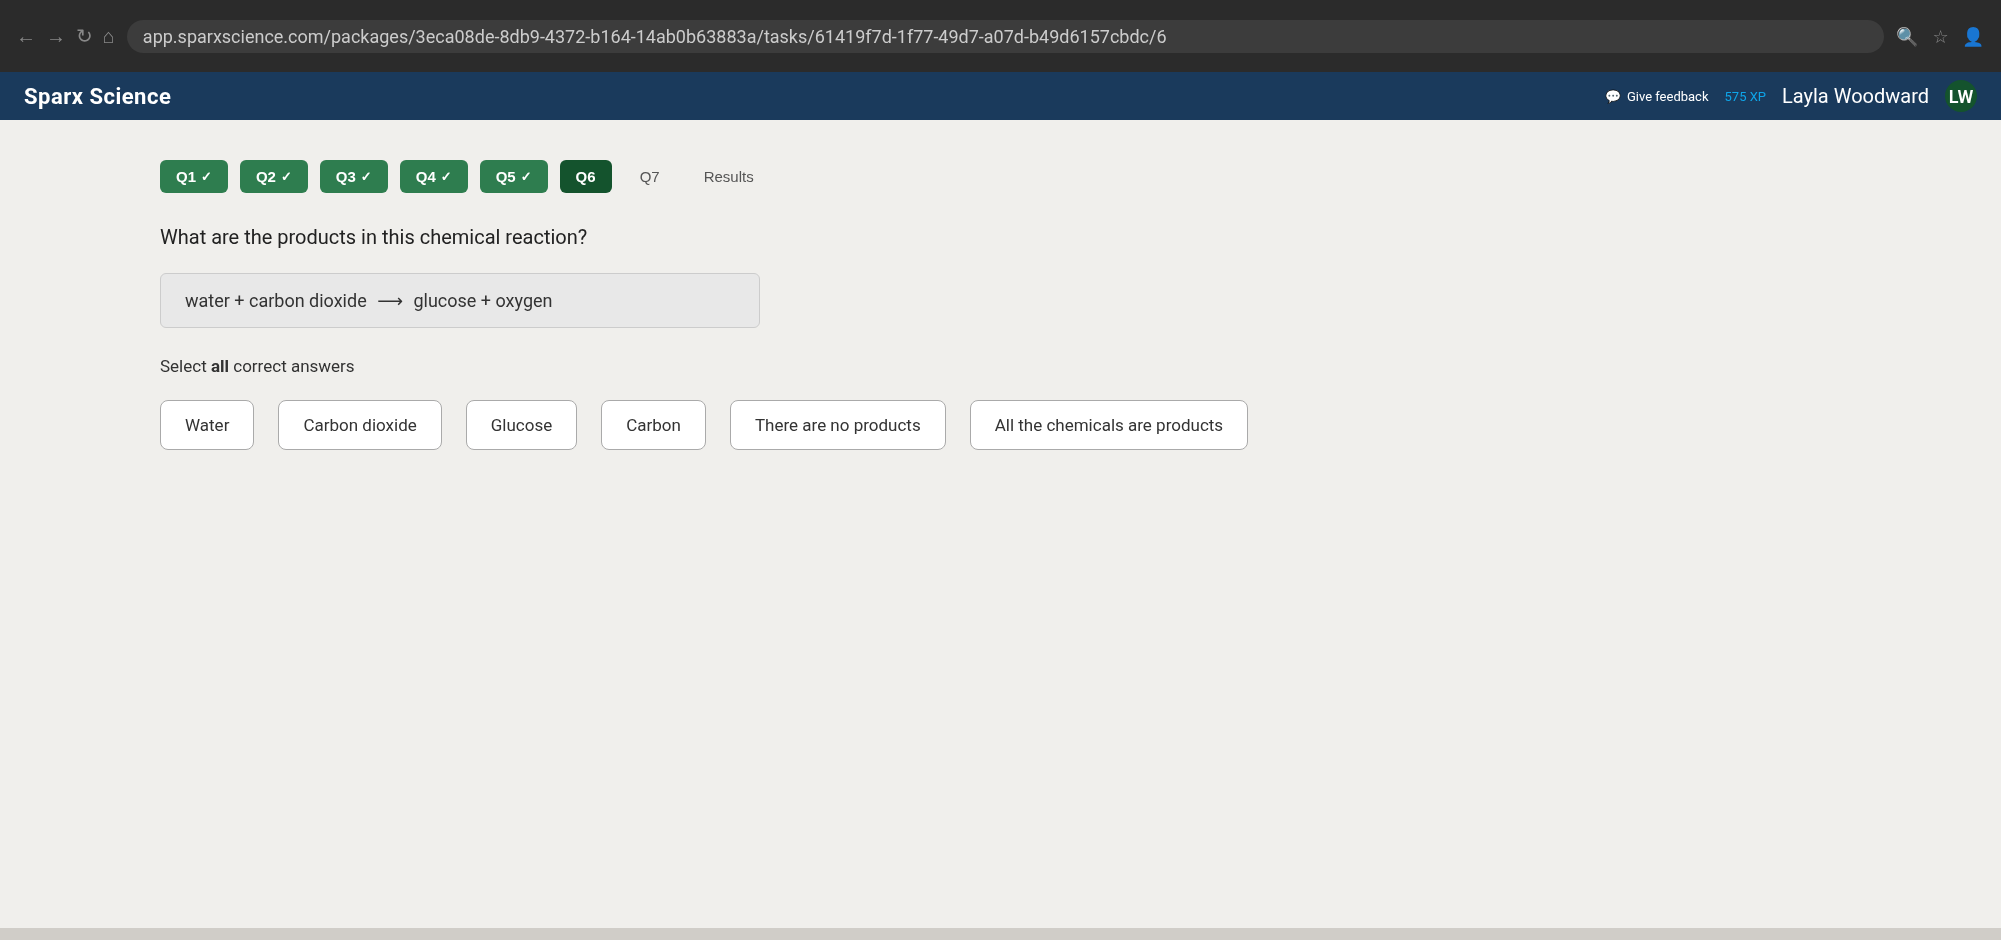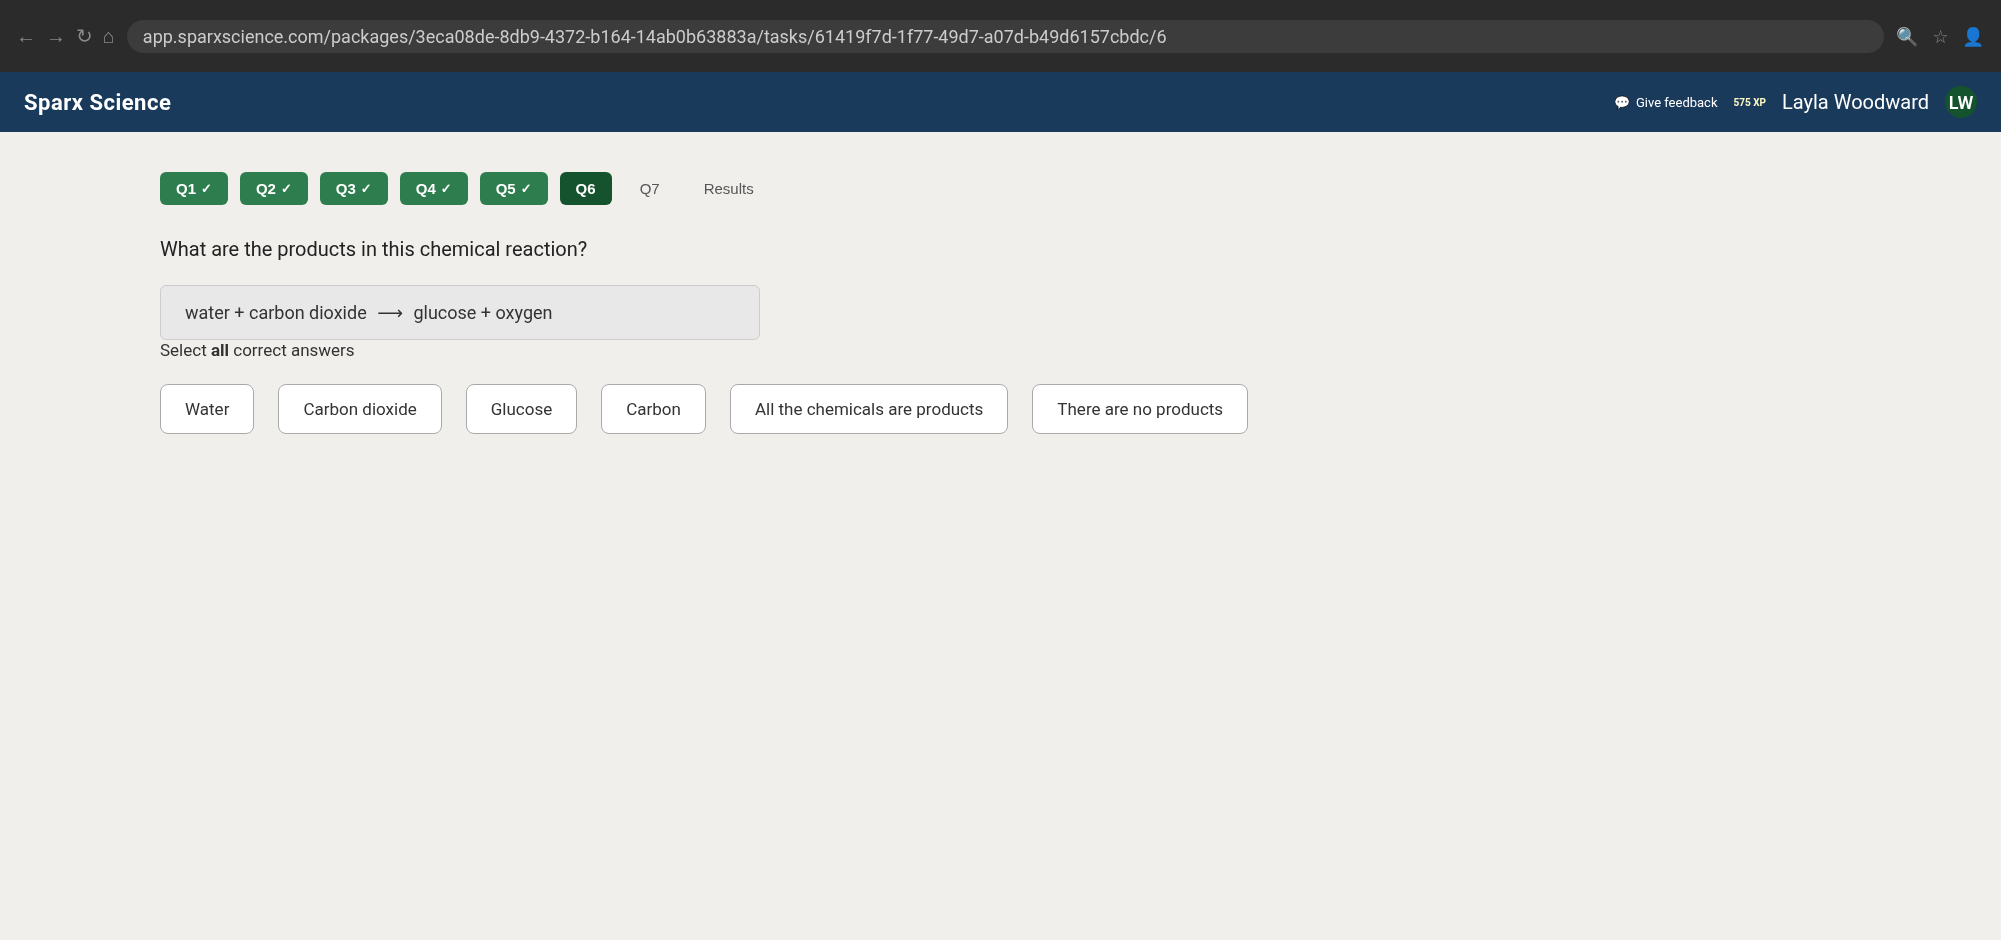--- a/index.html
+++ b/index.html
@@ -50,21 +50,21 @@
     .browser-right-icons {
       display: flex;
       gap: 14px;
       color: #888;
       font-size: 18px;
     }
 
     
     .app-header {
       background: #1a3a5c;
-      height: 60px;
+      height: 48px;
       display: flex;
       align-items: center;
       justify-content: space-between;
       padding: 0 24px;
     }
 
     .app-logo {
       color: white;
       font-size: 22px;
       font-weight: 700;
@@ -81,23 +81,23 @@
 
     .feedback-link {
       color: #fff;
       font-size: 13px;
       display: flex;
       align-items: center;
       gap: 5px;
     }
 
     .xp-badge {
-      color: #fef9c3;
-      font-size: 10px;
-      font-weight: 700;
+      color: #0ea5e9;
+      font-size: 13px;
+      font-weight: 400;
     }
 
     .user-name {
       color: white;
       font-size: 20px;
     }
 
     .user-avatar {
       width: 32px;
       height: 32px;
@@ -166,20 +166,21 @@
       font-weight: 400;
     }
 
     .equation-box {
       background: #e8e8e8;
       border: 1px solid #ccc;
       border-radius: 6px;
       padding: 16px 24px;
       font-size: 18px;
       color: #333;
+      margin-bottom: 28px;
       display: inline-block;
       min-width: 600px;
     }
 
     .equation-arrow {
       display: inline-block;
       margin: 0 6px;
     }
 
     .select-instruction {
@@ -302,20 +303,20 @@
     <button class="answer-btn">
       <span>Carbon dioxide</span>
     </button>
     <button class="answer-btn">
       <span>Glucose</span>
     </button>
     <button class="answer-btn">
       <span>Carbon</span>
     </button>
     <button class="answer-btn">
+      <span>There are no products</span>
+    </button>
+    <button class="answer-btn">
       <span>All the chemicals are products</span>
     </button>
-    <button class="answer-btn">
-      <span>There are no products</span>
-    </button>
   </div>
 
 </div>
 
 </body></html>

